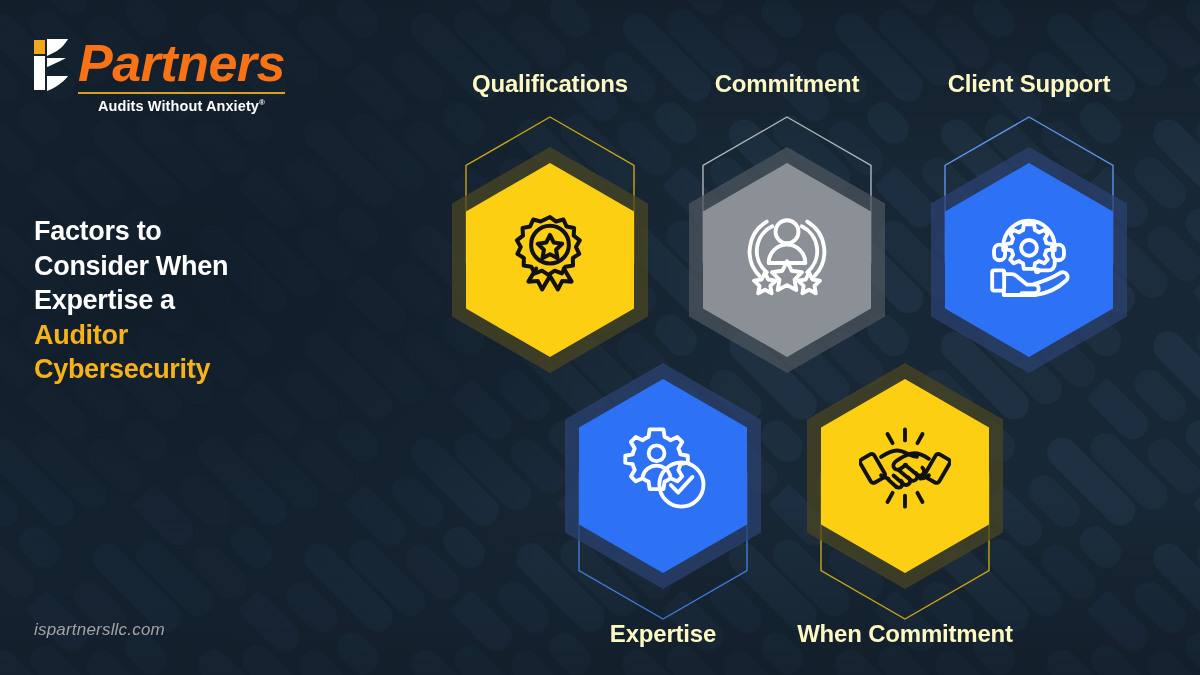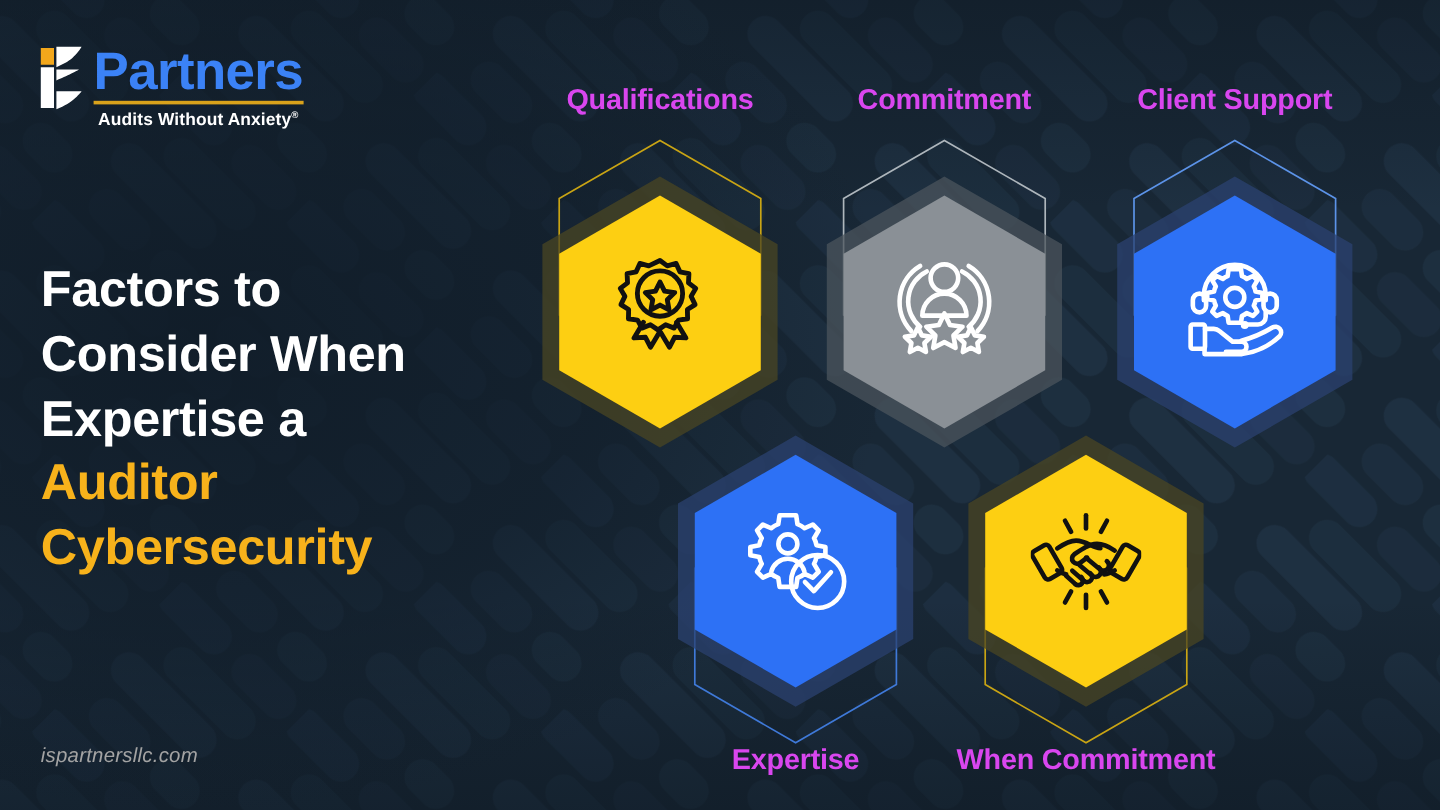--- a/index.html
+++ b/index.html
@@ -26,34 +26,35 @@
     pointer-events:none;
   }
 
   #stage { position:absolute; inset:0; z-index:2; }
 
   
   #logo { position:absolute; left:28px; top:34px; display:flex; align-items:flex-start; }
   #logo-mark { width:46px; height:62px; flex:none; }
   #logo-words { margin-left:4px; padding-top:4px; }
   #logo-wordmark {
-    color:#3b82f6; font-size:44px; font-weight:700; line-height:.98;
+    color:#f97316; font-size:52px; font-weight:700; line-height:.98;
     letter-spacing:-.5px;
+    font-style:italic;
   }
   #logo-rule { height:2.5px; background:#D9A21B; margin-top:3px; width:100%; }
   #logo-tagline {
     color:#ffffff; font-size:14.5px; font-weight:700; letter-spacing:.1px;
     margin-top:4px; text-align:center; white-space:nowrap;
   }
   #logo-tagline sup { font-size:8px; vertical-align:super; }
 
   
   #headline {
     position:absolute; left:34px; top:214px;
-    font-size:42px; font-weight:800; line-height:1.28;
+    font-size:27px; font-weight:800; line-height:1.28;
     letter-spacing:-.3px;
   }
   #headline .line { display:block; color:#ffffff; white-space:nowrap; }
   #headline .line.accent { color:#F7B21B; }
 
   
   #site-url {
     position:absolute; left:34px; top:620px;
     color:#a3a3a3; font-size:17px; font-style:italic; letter-spacing:.2px;
   }
@@ -68,21 +69,21 @@
   .hex-svg { position:absolute; left:0; top:0; width:230px; height:248px; overflow:visible; }
 
   .hex-icon {
     position:absolute; left:0; right:0; top:0; bottom:0;
     display:flex; align-items:center; justify-content:center;
   }
   .hex-icon svg { width:92px; height:92px; display:block; }
 
   .hex-label {
     position:absolute; left:-60px; width:350px;
-    text-align:center; color:#d946ef;
+    text-align:center; color:#fef9c3;
     font-size:24px; font-weight:800; letter-spacing:-.2px; white-space:nowrap;
   }
   .hex-node.row-top .hex-label { top:-58px; }
   .hex-node.row-bottom .hex-label { bottom:-56px; }
 </style>
 </head>
 <body>
 
 <div id="bg-pattern">
   <svg class="bg-svg" viewBox="0 0 1200 675" preserveAspectRatio="none" aria-hidden="true">

